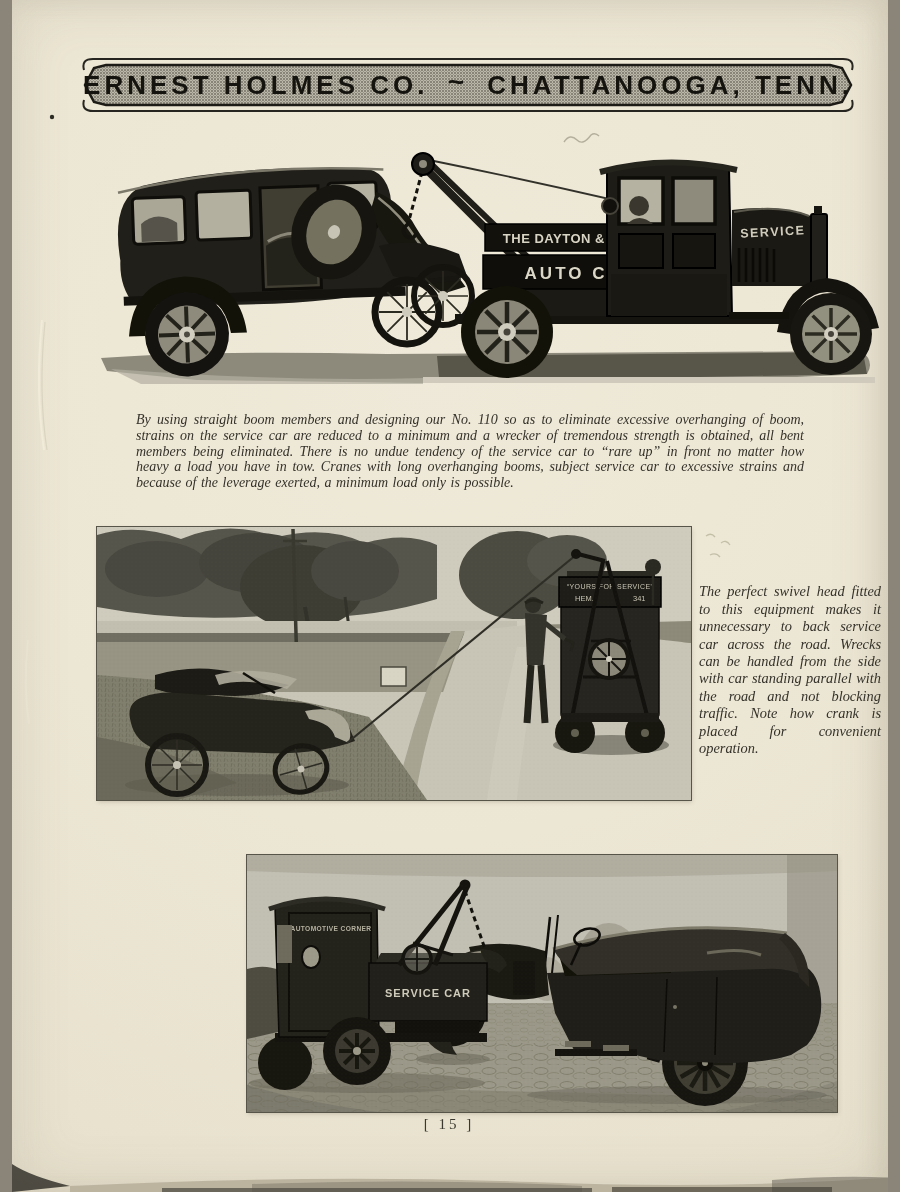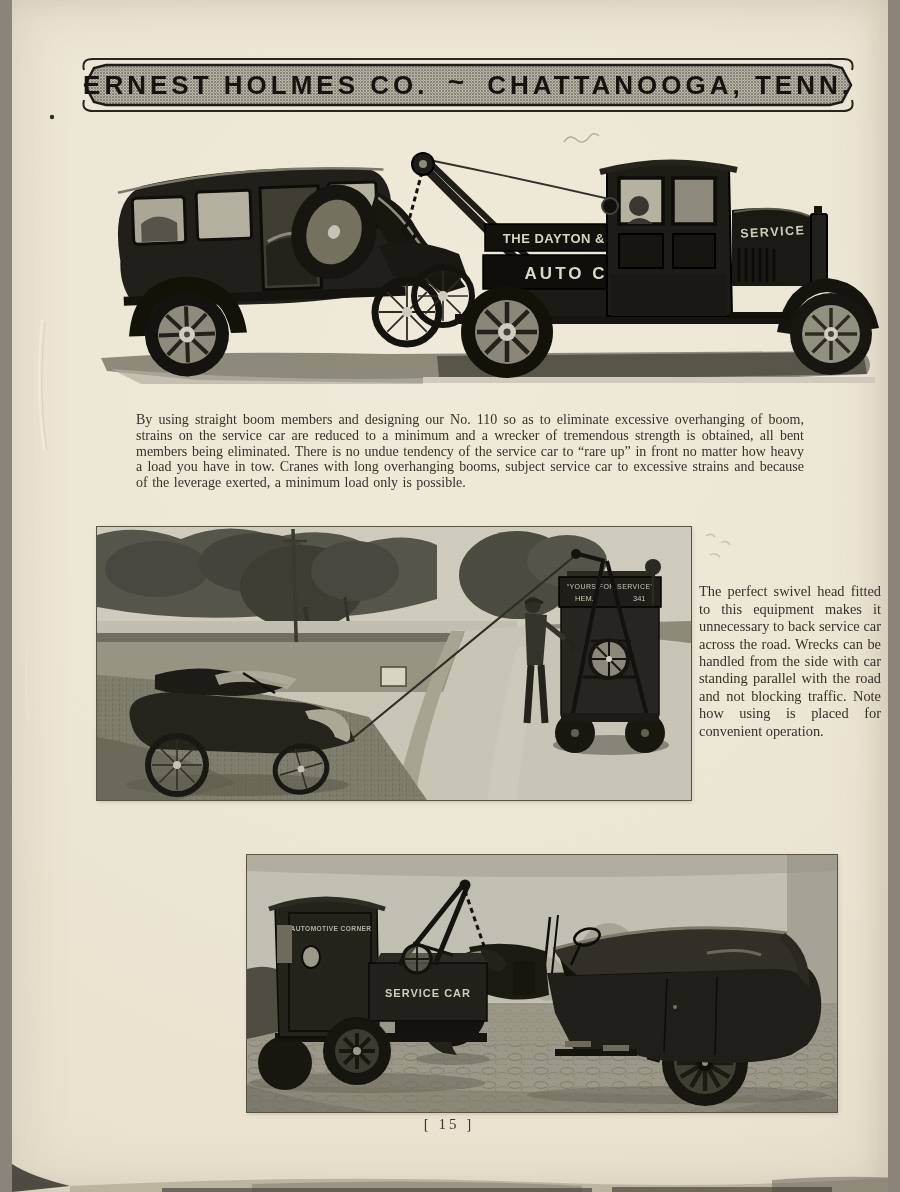--- a/index.html
+++ b/index.html
@@ -7,21 +7,21 @@
     position:relative; width:876px; height:1192px; margin:0 auto;
     background:
       radial-gradient(ellipse 120% 90% at 48% 30%, #efe9d9 0%, #ece6d4 45%, #e8e2cf 78%, #e3dcc8 100%);
     overflow:hidden;
     font-family:"Liberation Serif", serif;
     box-shadow: inset 0 0 60px rgba(120,108,82,.16), inset -10px 0 22px rgba(105,95,70,.10), inset 6px 0 18px rgba(235,230,215,.5);
   }
   .abs { position:absolute; }
   .copy {
     color:#34322a; text-align:justify;
-    -moz-text-align-last:left; text-align-last:left;
+    -moz-text-align-last:left; text-align-last:left;font-style:italic;
   }
   .intro-caption { left:124px; top:398px; width:668px; font-size:14px; line-height:15.8px; word-spacing:1px; }
   .swivel-copy   { left:687px; top:569px; width:182px; font-size:14.4px; line-height:17.4px; }
   .capacity-copy { left:63px;  top:899px; width:172px; font-size:14.4px; line-height:17.3px; }
   .page-number {
     left:0; top:1116px; width:900px; text-align:center;
     transform:translateX(-13px);
     font-size:15px; letter-spacing:3px; color:#3b392f;
   }
   .photo-frame { outline:1px solid #57544a; box-shadow:0 0 0 1px rgba(87,84,74,.25), 1px 2px 4px rgba(90,82,62,.25); background:#c9c6b8; }
@@ -293,21 +293,21 @@
       <path d="M428,76 Q436,70 446,76" stroke="#23221b" stroke-width="3" fill="none"></path>
       <path d="M428,86 L450,88 L446,138 L430,138 Z" fill="#34332b"></path>
       <line x1="434" y1="138" x2="430" y2="196" stroke="#23221b" stroke-width="7"></line>
       <line x1="444" y1="138" x2="448" y2="196" stroke="#23221b" stroke-width="7"></line>
       <line x1="448" y1="96" x2="468" y2="112" stroke="#34332b" stroke-width="5"></line>
       <path d="M468,112 l8,4 l-2,8" stroke="#23221b" stroke-width="3" fill="none"></path>
     </g>
     <rect width="594" height="273" fill="url(#grain)" opacity="0.05"></rect>
   </svg>
 
-  <p class="abs copy swivel-copy">The perfect swivel head fitted to this equipment makes it unnecessary to back service car across the road. Wrecks can be handled from the side with car standing parallel with the road and not blocking traffic. Note how using is placed for convenient operation.</p>
+  <p class="abs copy swivel-copy">The perfect swivel head fitted to this equipment makes it unnecessary to back service car across the road. Wrecks can be handled from the side with car standing parallel with the road and not blocking traffic. Note how crank is placed for convenient operation.</p>
 
 
   <svg class="abs photo-frame" style="left:235px; top:855px;" width="590" height="257" viewBox="0 0 590 257">
     <defs>
       <pattern id="cob1" width="16" height="9" patternUnits="userSpaceOnUse">
         <ellipse cx="5" cy="4" rx="4" ry="2" fill="none" stroke="#87846f" stroke-width="0.7"></ellipse>
         <ellipse cx="13" cy="7" rx="4" ry="2" fill="none" stroke="#8d8a77" stroke-width="0.7"></ellipse>
       </pattern>
       <pattern id="cob2" width="26" height="14" patternUnits="userSpaceOnUse">
         <ellipse cx="8" cy="6" rx="7" ry="3.4" fill="none" stroke="#7d7a68" stroke-width="1"></ellipse>

